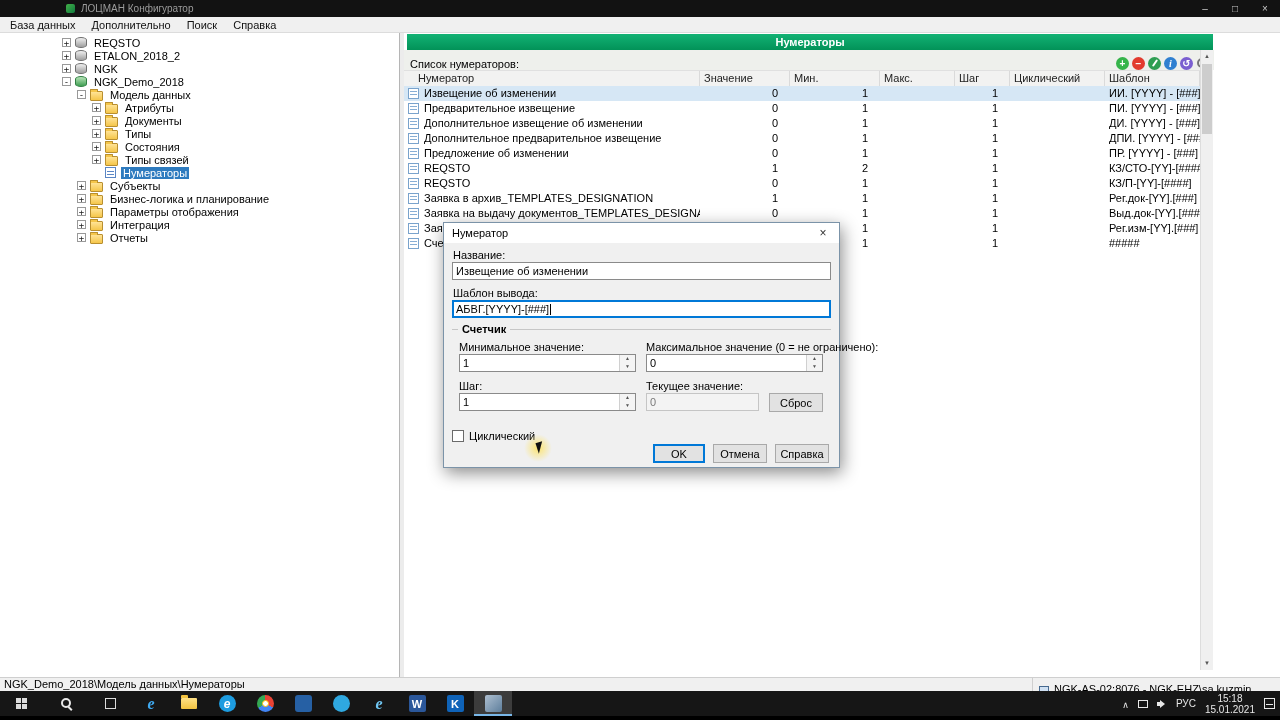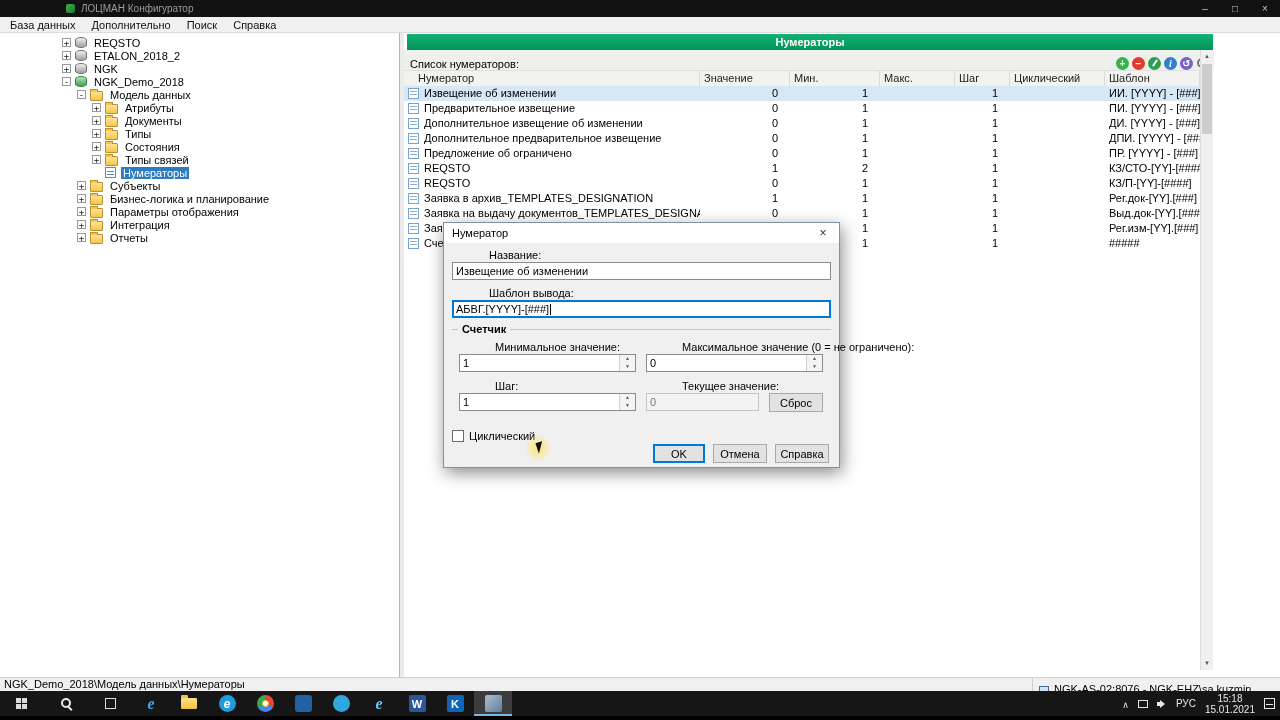--- a/index.html
+++ b/index.html
@@ -75,21 +75,21 @@
   .sb-btn.up{top:0;} .sb-btn.dn{bottom:0;}
   .sb-btn.up::before{content:"▲";} .sb-btn.dn::before{content:"▼";}
   .sb-thumb{position:absolute;left:1px;top:14px;width:10px;height:70px;background:#cdcdcd;}
 
   
   .dialog{position:absolute;left:443px;top:222px;width:395px;height:244px;background:#f0f0f0;
        border:1px solid #7b93a8;box-shadow:2px 5px 16px rgba(0,0,0,.45);z-index:50;box-sizing:content-box;}
   .dlg-title{position:absolute;left:0;top:0;right:0;height:20px;background:#fff;display:flex;align-items:center;}
   .dlg-title-text{margin-left:8px;}
   .dlg-close{margin-left:auto;width:32px;text-align:center;line-height:20px;font-size:12px;color:#333;}
-  .lbl{position:absolute;line-height:12px;white-space:nowrap;margin-left:36px;}
+  .lbl{position:absolute;line-height:12px;white-space:nowrap;}
   .txt{position:absolute;height:18px;background:#fff;border:1px solid #8a8a8a;line-height:16px;padding-left:3px;
        white-space:nowrap;overflow:hidden;box-sizing:border-box;}
   .txt.focused{border:1px solid var(--focus);box-shadow:inset 0 0 0 1px var(--focus);}
   .txt.disabled{background:#f3f3f3;border-color:#c5c5c5;color:#7a7a7a;}
   .caret{display:inline-block;width:1px;height:11px;background:#000;vertical-align:-2px;margin-left:1px;}
   .group-head{position:absolute;display:flex;align-items:center;height:12px;font-weight:bold;}
   .gline{border-top:1px solid #c6c6c6;height:0;width:6px;}
   .gline.grow{flex:1;}
   .glabel{padding:0 4px;}
   .spin{position:absolute;height:18px;background:#fff;border:1px solid #8a8a8a;display:flex;box-sizing:border-box;}
@@ -328,21 +328,21 @@
         <div class="cell num">0</div>
         <div class="cell num">1</div>
         <div class="cell num"></div>
         <div class="cell num">1</div>
         <div class="cell"></div>
         <div class="cell tpl">ДПИ. [YYYY] - [###]</div>
       </div>
       <div class="trow">
         <div class="cell name">
           <span class="nicon"></span>
-          <span>Предложение об ограничено</span>
+          <span>Предложение об изменении</span>
         </div>
         <div class="cell num">0</div>
         <div class="cell num">1</div>
         <div class="cell num"></div>
         <div class="cell num">1</div>
         <div class="cell"></div>
         <div class="cell tpl">ПР. [YYYY] - [###]</div>
       </div>
       <div class="trow">
         <div class="cell name">

